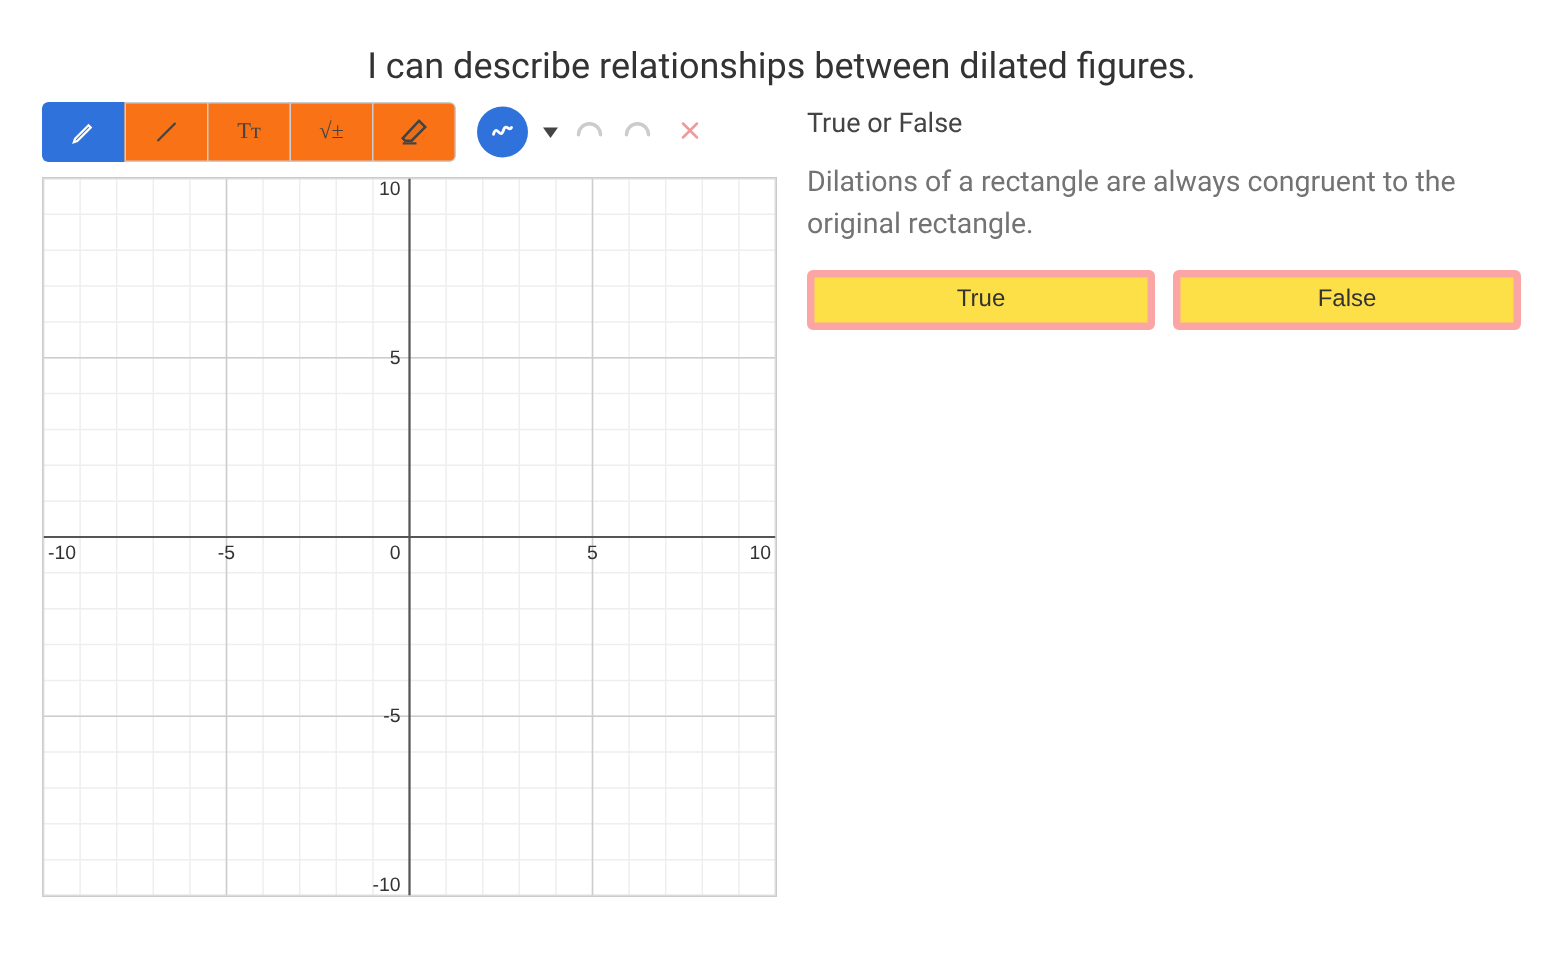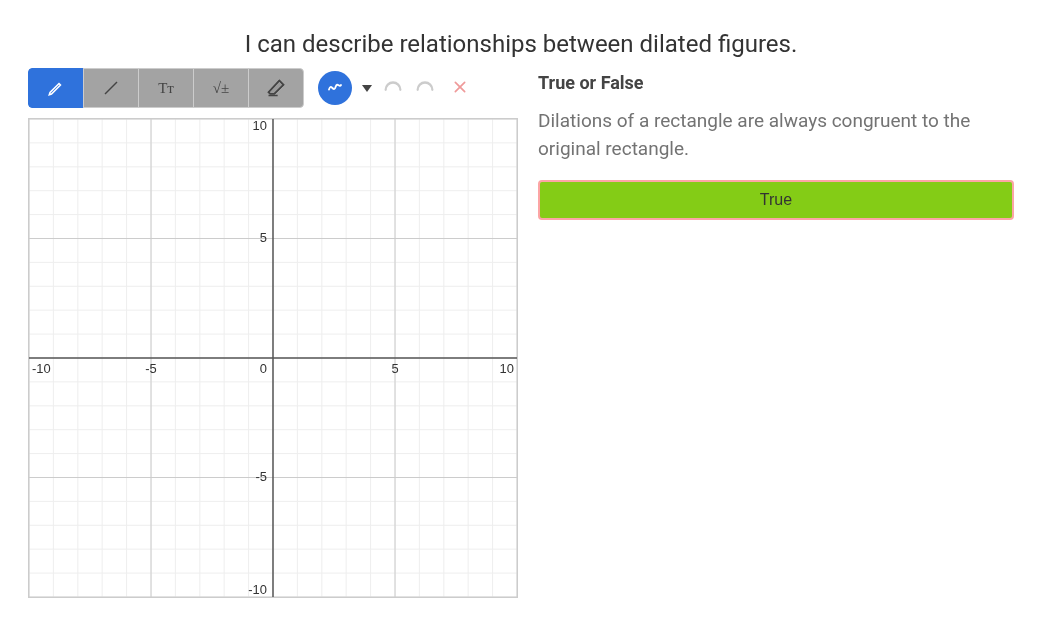--- a/index.html
+++ b/index.html
@@ -38,21 +38,21 @@
     }
     .tool-group {
       display: flex;
       border-radius: 4px;
       overflow: hidden;
     }
     .tool-btn {
       width: 56px;
       height: 40px;
       border: 1px solid #ccc;
-      background: #a3a3a3;
+      background: #f97316;
       display: flex;
       align-items: center;
       justify-content: center;
       cursor: pointer;
       margin-left: -1px;
       color: #444;
     }
     .tool-btn:first-child { margin-left: 0; border-top-left-radius: 4px; border-bottom-left-radius: 4px;}
     .tool-btn:last-child { border-top-right-radius: 4px; border-bottom-right-radius: 4px;}
     .tool-btn.active {
@@ -107,37 +107,36 @@
     .graph-box svg {
       position: absolute;
       top: 0; left: 0;
       width: 100%; height: 100%;
     }
     .question-heading {
       font-size: 18px;
       color: #444;
       margin-bottom: 14px;
       margin-top: 4px;
-      font-weight: bold;
     }
     .question-text {
       font-size: 19px;
       color: #737373;
       line-height: 1.45;
       margin-bottom: 18px;
     }
     .answer-row {
       display: flex;
       gap: 12px;
     }
     .answer-btn {
       flex: 1;
       height: 40px;
-      border: 2px solid #fca5a5;
-      background: #84cc16;
+      border: 5px solid #fca5a5;
+      background: #fde047;
       border-radius: 4px;
       font-size: 16px;
       color: #333;
       cursor: pointer;
     }
     .tt-icon { font-family: Georgia, serif; font-size: 15px; }
     .sqrt-icon { font-family: Georgia, serif; font-size: 15px; }
     .axis-text {
       font-family: Arial, sans-serif;
       font-size: 13px;
@@ -271,15 +270,16 @@
         </svg>
     </div>
 
   </div>
 
   <div class="right-col">
     <div class="question-heading">True or False</div>
     <div class="question-text">Dilations of a rectangle are always congruent to the original rectangle.</div>
     <div class="answer-row">
       <button class="answer-btn">True</button>
+      <button class="answer-btn">False</button>
     </div>
   </div>
 </div>
 
 </body></html>

